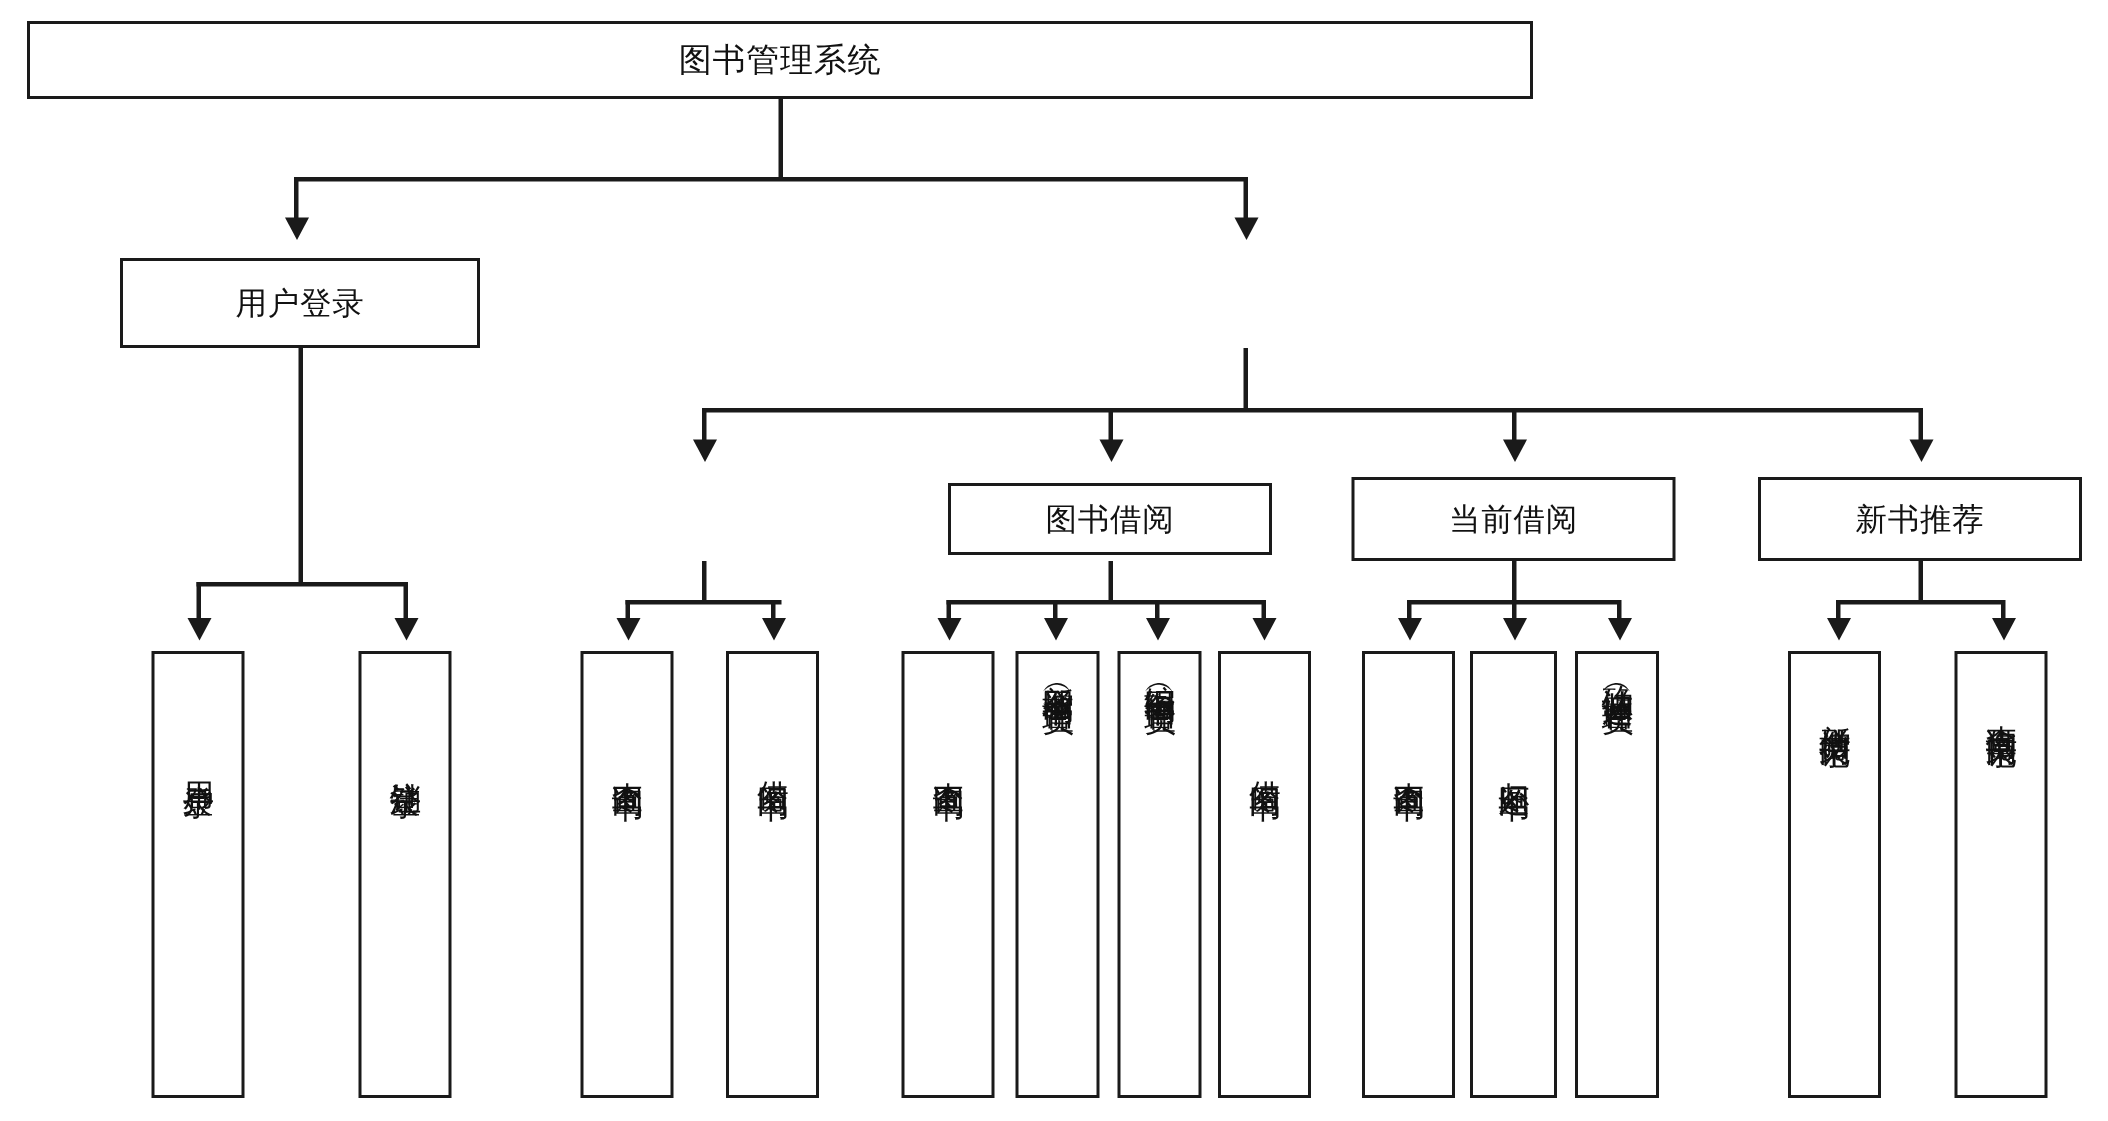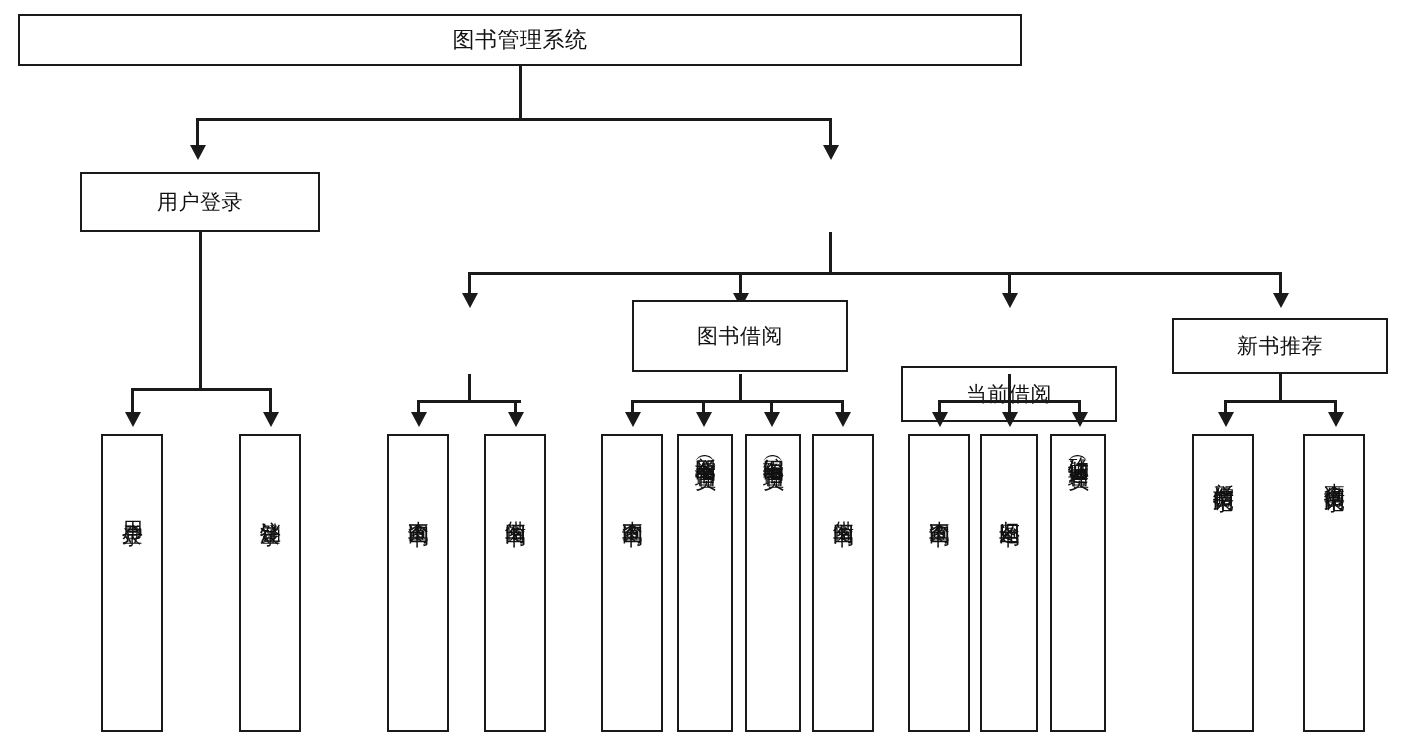--- a/index.html
+++ b/index.html
@@ -111,24 +111,24 @@
   <div class="ln lnh" style="left:468px; top:272px; width:814px; height:2.5px;"></div>
   <div class="ln lnv" style="left:468px; top:272px; width:2.5px; height:24px;"></div>
   <div class="arrow" style="left:462px; top:293px;"></div>
   <div class="ln lnv" style="left:739px; top:272px; width:2.5px; height:24px;"></div>
   <div class="arrow" style="left:733px; top:293px;"></div>
   <div class="ln lnv" style="left:1008px; top:272px; width:2.5px; height:24px;"></div>
   <div class="arrow" style="left:1002px; top:293px;"></div>
   <div class="ln lnv" style="left:1279px; top:272px; width:2.5px; height:24px;"></div>
   <div class="arrow" style="left:1273px; top:293px;"></div>
 
-  <div class="node h" style="left:632px; top:300px; width:216px; height:72px;">
+  <div class="node h" style="left:632px; top:322px; width:216px; height:48px;">
     <span>图书借阅</span>
   </div>
-  <div class="node h" style="left:901px; top:318px; width:216px; height:56px;margin-top:48px;">
+  <div class="node h" style="left:901px; top:318px; width:216px; height:56px;">
     <span>当前借阅</span>
   </div>
   <div class="node h" style="left:1172px; top:318px; width:216px; height:56px;">
     <span>新书推荐</span>
   </div>
 
   <div class="ln lnv" style="left:468px; top:374px; width:2.5px; height:28px;"></div>
   <div class="ln lnh" style="left:417px; top:400px; width:104px; height:2.5px;"></div>
   <div class="ln lnv" style="left:417px; top:400px; width:2.5px; height:14px;"></div>
   <div class="arrow" style="left:411px; top:412px;"></div>

